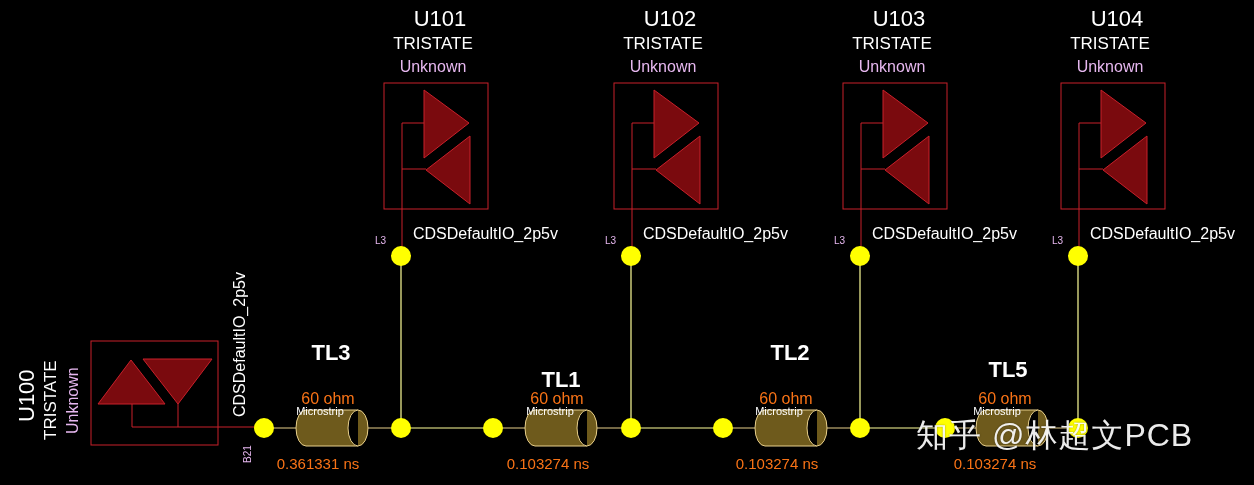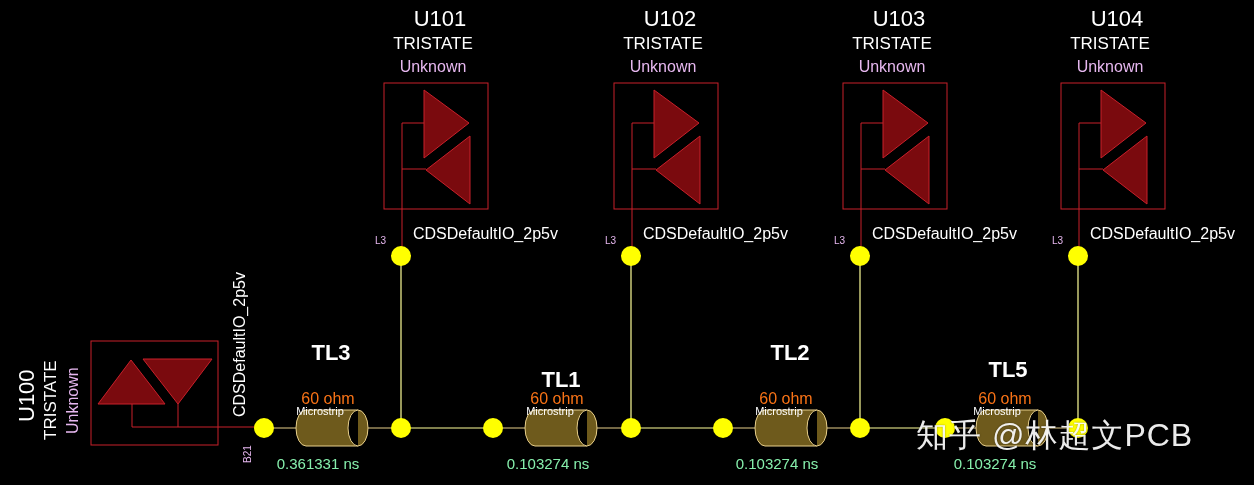--- a/index.html
+++ b/index.html
@@ -8,21 +8,21 @@
   svg.schem { position:absolute; left:0; top:0; }
   .txt { position:absolute; white-space:nowrap; font-family:"Liberation Sans", sans-serif; }
   .refdes { font-size:22px; color:#fff; }
   .model  { font-size:17px; color:#fff; }
   .state  { font-size:16px; color:#e6b7ef; }
   .iomodel{ font-size:16px; color:#fff; }
   .pin    { font-size:10px; color:#e6b7ef; }
   .tlname { font-size:22px; color:#fff;font-weight:bold; }
   .tltype { font-size:11px; color:#fff;margin-top:32px; }
   .tlz    { font-size:16px; color:#f97316; }
-  .tldelay{ font-size:15px; color:#86efac; }
+  .tldelay{ font-size:15px; color:#f97316; }
   .center { transform:translateX(-50%); text-align:center; }
   .rot { transform-origin:left top; transform:rotate(-90deg); }
   .watermark { position:absolute; left:916px; top:414px; font-size:32px; color:rgba(255,255,255,0.92);
                font-family:Liberation Sans, sans-serif; letter-spacing:1px; text-shadow:0 0 2px rgba(0,0,0,0.4); }
 </style>
 </head>
 <body>
 
 <svg class="schem" width="1254" height="485" viewBox="0 0 1254 485">
 

